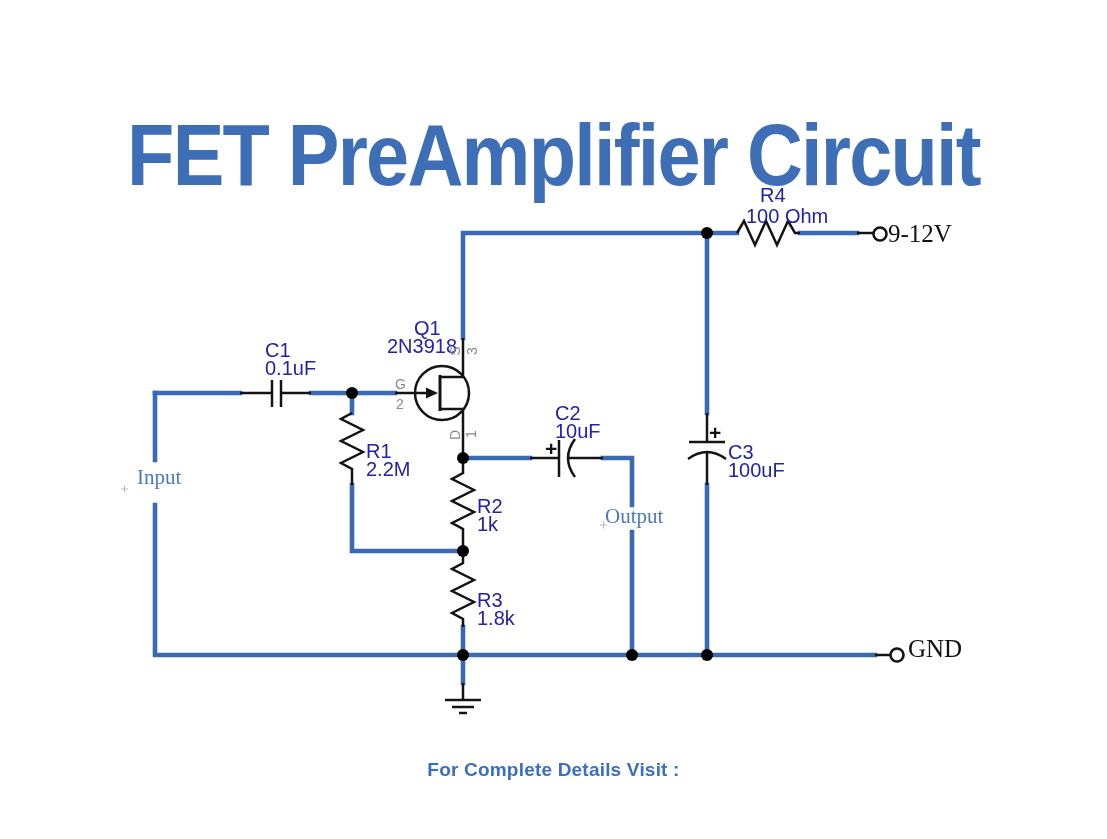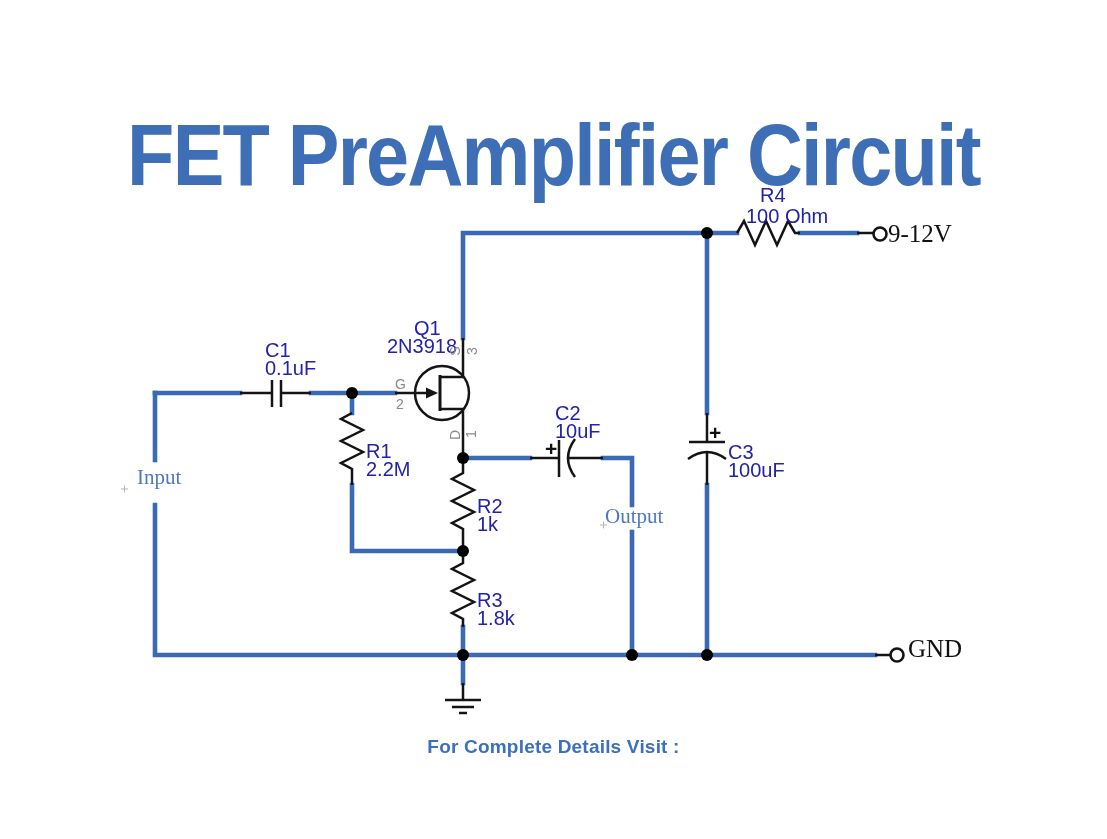--- a/index.html
+++ b/index.html
@@ -20,21 +20,21 @@
   .wire path{stroke:var(--wire-blue);stroke-width:4.6;fill:none;stroke-linecap:square;stroke-linejoin:miter;}
   .blk{stroke:var(--symbol-black);stroke-width:2.5;fill:none;stroke-linecap:butt;stroke-linejoin:miter;}
   .dot{fill:#000;stroke:none;}
   .term{fill:#fff;stroke:var(--symbol-black);stroke-width:2.6;}
   .clabel{font-family:"Liberation Sans",sans-serif;font-size:20px;fill:var(--label-navy);}
   .pin{font-family:"Liberation Sans",sans-serif;font-size:14px;fill:var(--pin-gray);}
   .io{font-family:"Liberation Serif",serif;font-size:21px;fill:var(--io-blue);}
   .node{font-family:"Liberation Serif",serif;font-size:25px;fill:#111;}
   .plus{font-family:"Liberation Sans",sans-serif;font-size:21px;font-weight:bold;fill:#111;}
   .anchor-mark{stroke:#b5b5b5;stroke-width:1;}
-  .footer{position:absolute;top:736px;left:0;width:1107px;text-align:center;}
+  .footer{position:absolute;top:759px;left:0;width:1107px;text-align:center;}
   .footer .l1{font-size:19px;font-weight:bold;color:var(--footer-blue);letter-spacing:0.2px;}
   .footer .l2{font-size:28px;font-weight:bold;color:var(--footer-gray);letter-spacing:-0.3px;margin-top:3px;}
 </style>
 </head>
 <body>
 
 <div class="page">
 
   <h1 class="title">FET PreAmplifier Circuit</h1>
 

